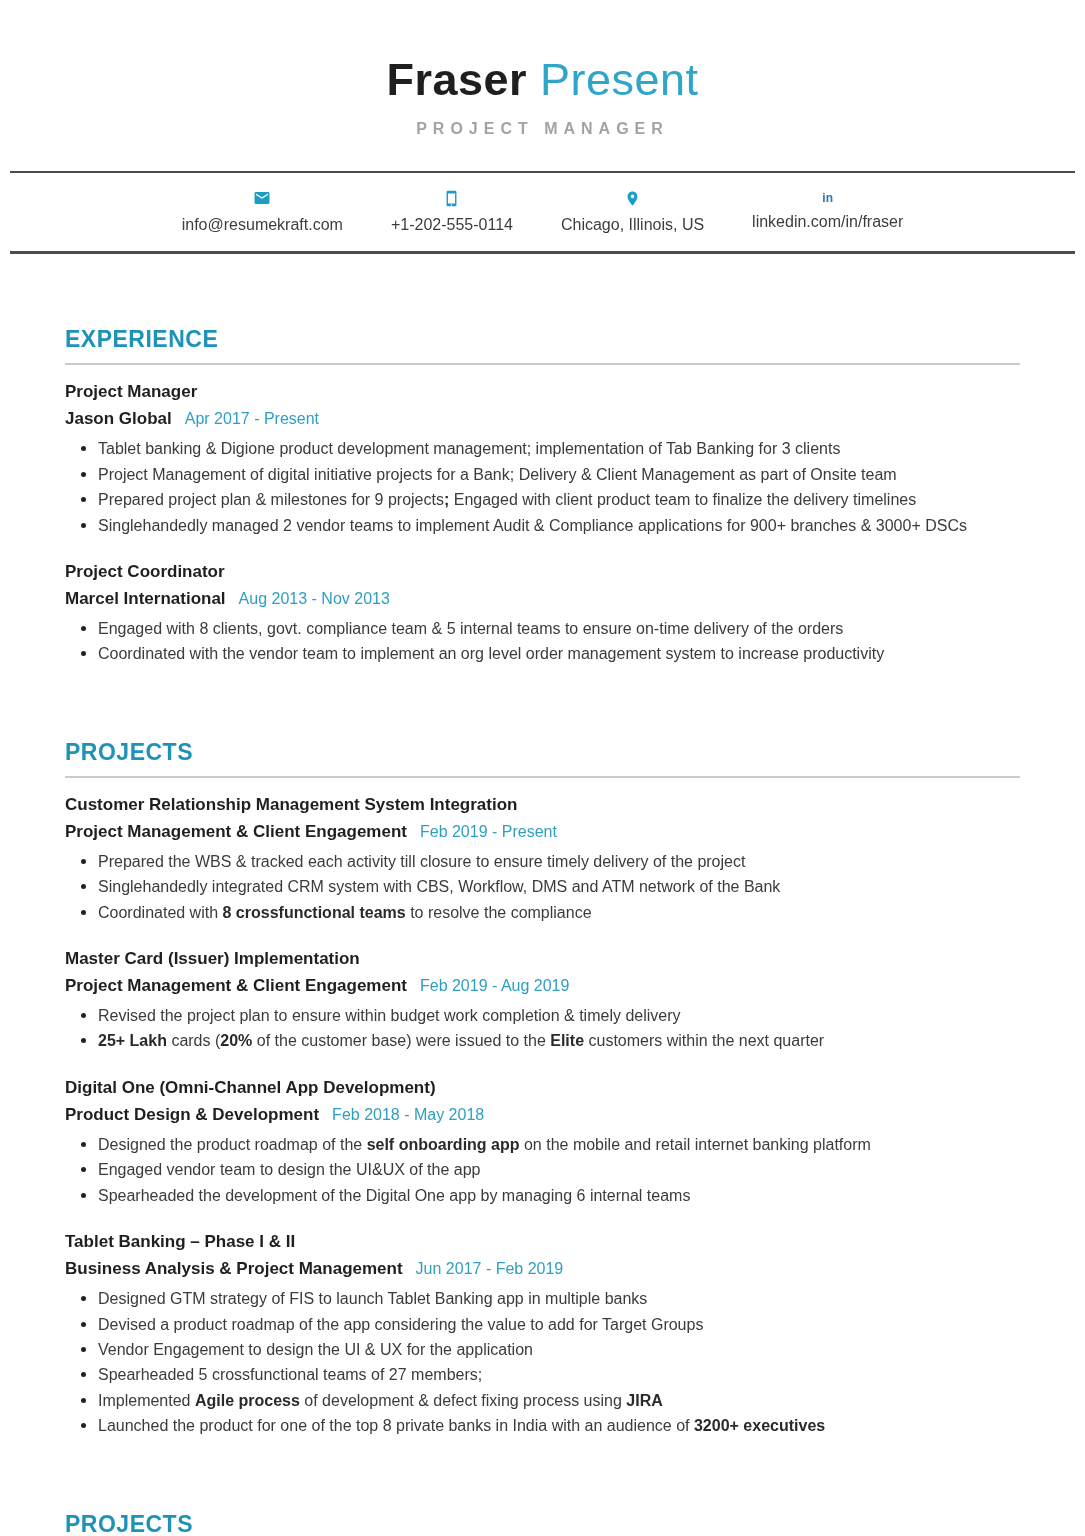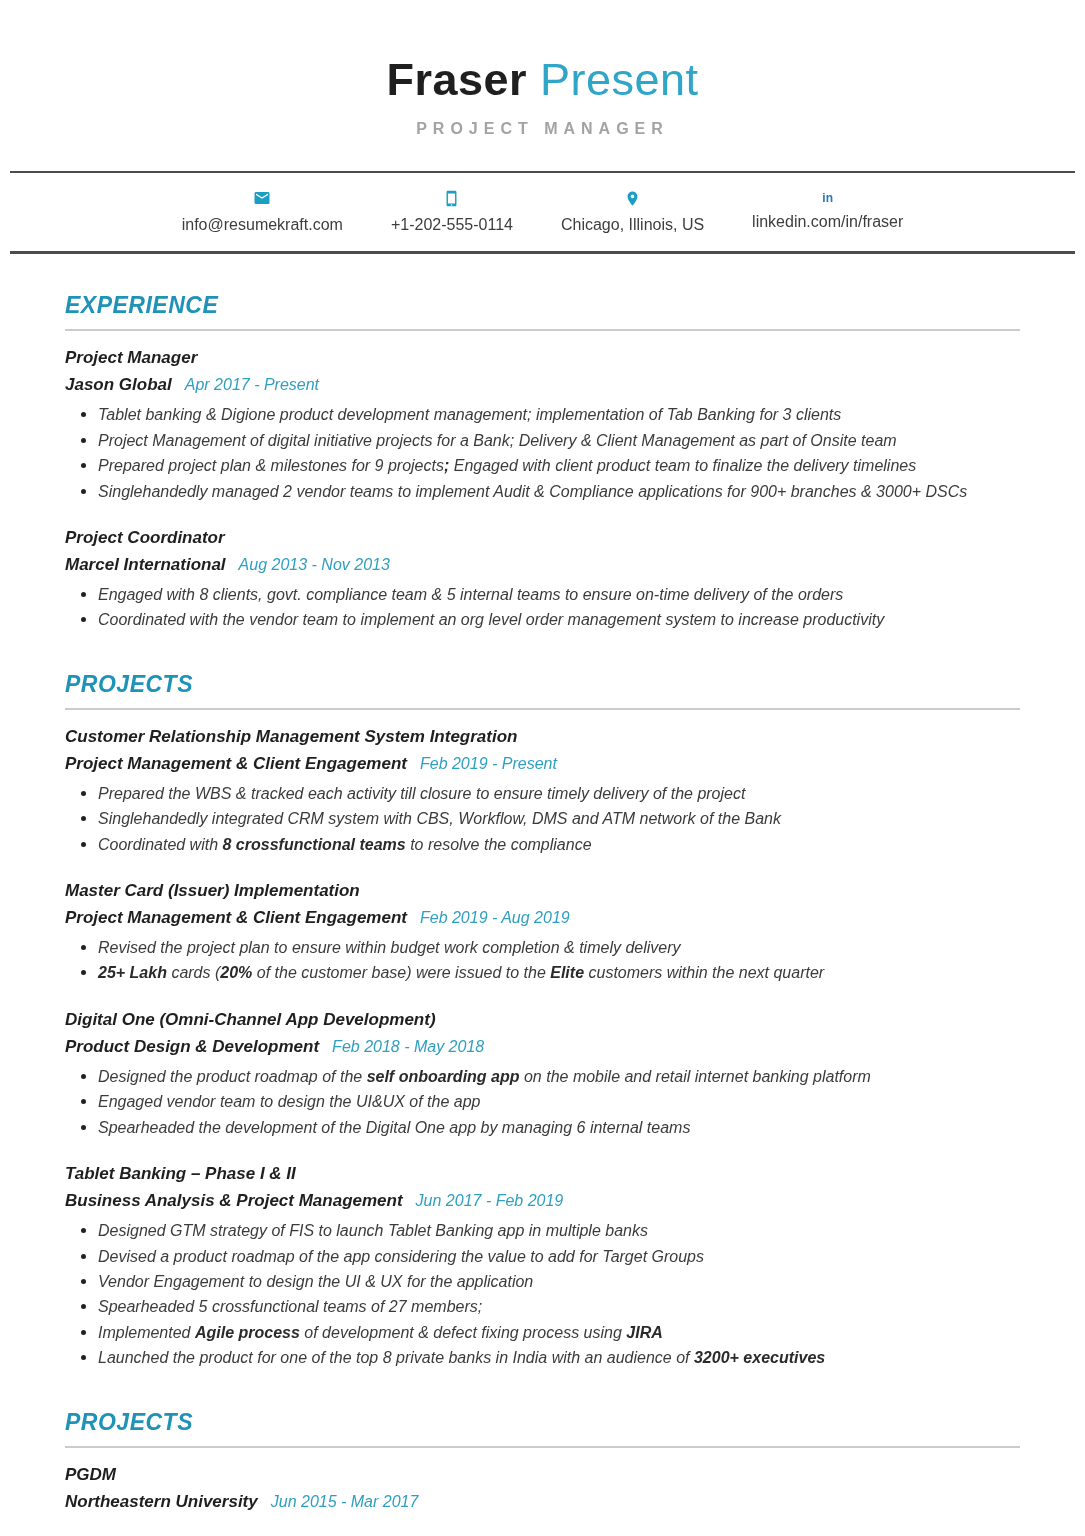--- a/index.html
+++ b/index.html
@@ -34,21 +34,21 @@
     border-top:2px solid var(--rule-dark);
     border-bottom:3px solid var(--rule-dark);
     padding:16px 0 17px 0;
   }
   .contact-inner{display:flex;justify-content:center;align-items:center;gap:48px;}
   .contact-item{display:flex;align-items:center;gap:9px;font-size:16px;color:#3d3d3d;white-space:nowrap;flex-direction:column;}
   .contact-item svg{display:block;}
   .in-glyph{font-size:12px;font-weight:800;color:var(--linkedin);line-height:1;letter-spacing:0;}
   
   .content{padding:0 65px;}
-  section{margin-top:38px;font-style:italic;}
+  section{margin-top:72px;}
   .sec-title{margin:0;font-size:23px;font-weight:700;color:var(--accent);letter-spacing:.5px;}
   .sec-divider{height:0;border-bottom:2px solid var(--rule-light);margin-top:10px;}
   .entries{margin-top:16px;}
   .entry{margin-bottom:23px;}
   .entry:last-child{margin-bottom:0;}
   .entry-title{font-size:17px;font-weight:700;color:var(--dark);line-height:1.35;}
   .entry-sub{margin-top:4px;font-size:17px;font-weight:700;color:var(--dark);line-height:1.35;}
   .entry-date{margin-left:13px;font-size:16px;font-weight:400;color:var(--date);}
   ul.bullets{list-style:none;margin:6px 0 0 0;padding:0 0 0 16px;}
   li.bullet{display:flex;font-size:16px;line-height:1.53;color:var(--body);margin-bottom:1px;}

